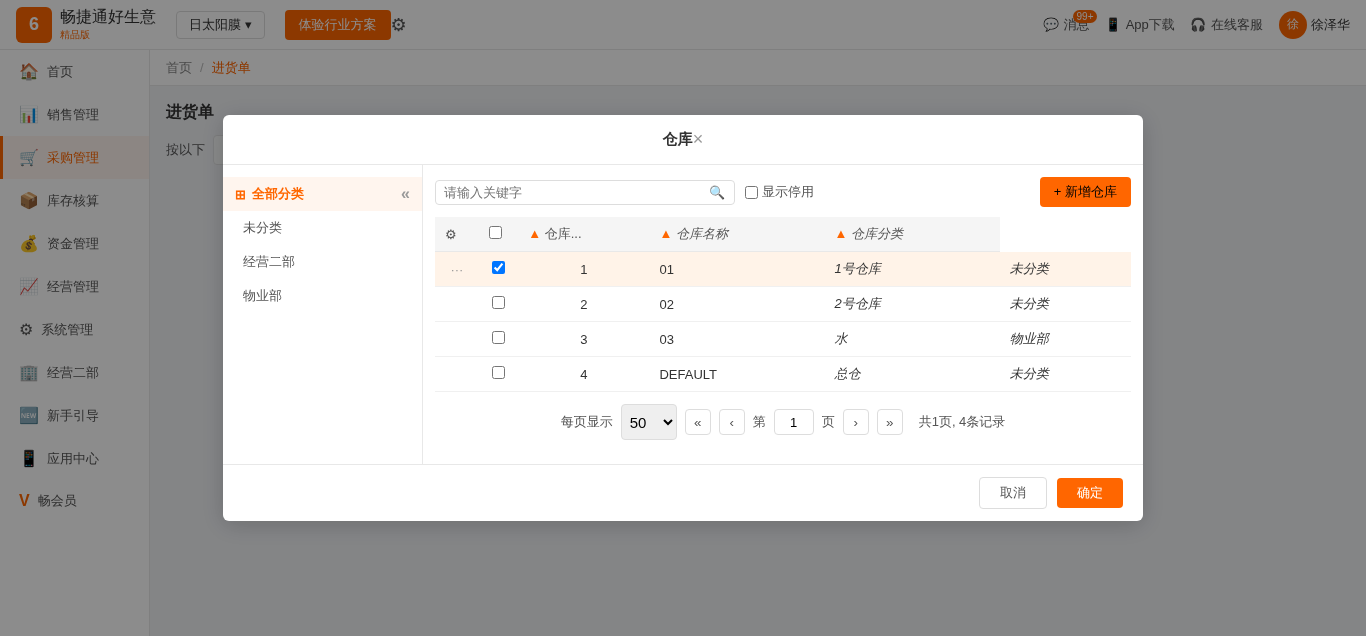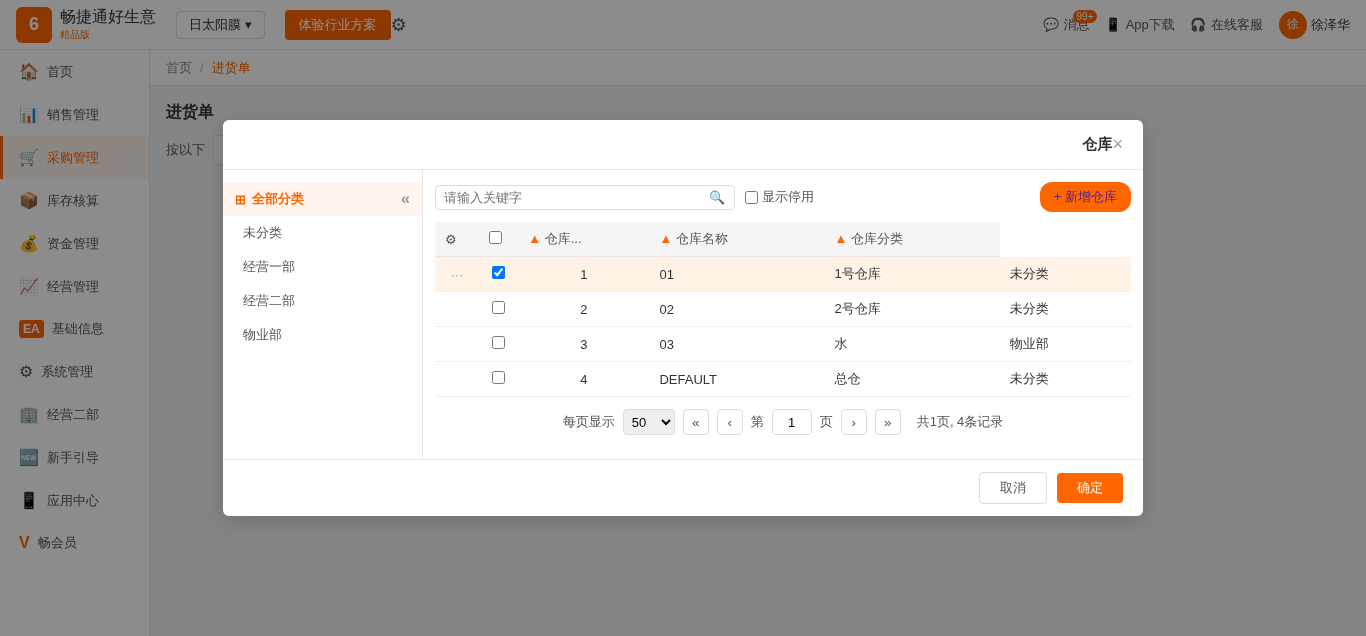--- a/index.html
+++ b/index.html
@@ -116,21 +116,21 @@
       width: 920px;
       max-height: 580px;
       display: flex;
       flex-direction: column;
       box-shadow: 0 4px 24px rgba(0,0,0,0.18);
       overflow: hidden;
     }
     .modal-header {
       padding: 14px 20px;
       border-bottom: 1px solid #e8e8e8;
-      display: flex; align-items: center; justify-content: flex-end;
+      display: flex; align-items: center; justify-content: center;
     }
     .modal-title { font-size: 15px; font-weight: bold; color: #333; }
     .modal-close { cursor: pointer; color: #999; font-size: 18px; }
     .modal-body { display: flex; flex: 1; overflow: hidden; }
 
     
     .category-panel {
       width: 200px;
       border-right: 1px solid #e8e8e8;
       padding: 12px 0;
@@ -165,59 +165,59 @@
       border: 1px solid #ddd; border-radius: 4px;
       padding: 4px 8px; flex: 1; max-width: 300px;
     }
     .search-box input {
       border: none; outline: none; flex: 1; font-size: 13px; color: #333;
     }
     .search-icon { color: #999; cursor: pointer; }
     .checkbox-label { display: flex; align-items: center; gap: 4px; color: #555; cursor: pointer; }
     .btn-add {
       margin-left: auto;
-      background: #f60; color: #4c1d95; border: none;
-      border-radius: 12px; padding: 6px 14px; cursor: pointer; font-size: 13px;
+      background: #f60; color: #000000; border: none;
+      border-radius: 4px; padding: 6px 14px; cursor: pointer; font-size: 13px;
     }
 
     
     .data-table { width: 100%; border-collapse: collapse; font-size: 13px; }
     .data-table th {
       background: #f5f5f5; padding: 8px 10px; text-align: left;
       border-bottom: 1px solid #e8e8e8; color: #555; font-weight: normal;
     }
     .data-table td {
       padding: 8px 10px; border-bottom: 1px solid #f0f0f0; color: #333;
     }
     .data-table tr.selected td { background: #fff3e8; }
     .col-seq { width: 50px; text-align: center; }
     .col-check { width: 36px; text-align: center; }
     .col-gear { width: 40px; text-align: center; }
     .col-code { width: 120px; }
-    .col-name { width: 160px; }
-    .col-cat { width: 120px; }
+    .col-name { width: 160px; font-style: italic; }
+    .col-cat { width: 120px; font-style: italic; }
 
     
     .pagination {
       display: flex; align-items: center; justify-content: center;
       gap: 8px; padding: 12px 0; color: #555; font-size: 13px;
     }
     .page-btn {
       width: 26px; height: 26px; border: 1px solid #ddd;
       border-radius: 4px; background: #fff; cursor: pointer;
       display: flex; align-items: center; justify-content: center; color: #555;
     }
     .page-btn:disabled { color: #ccc; cursor: default; }
     .page-input {
       width: 40px; height: 26px; border: 1px solid #ddd;
       border-radius: 4px; text-align: center; font-size: 13px; outline: none;
     }
     .page-select {
-      height: 26px; border: 1px solid #ddd; border-radius: 4px;
-      padding: 0 4px; font-size: 13px; outline: none;
+      height: 36px; border: 1px solid #ddd; border-radius: 4px;
+      padding: 0 4px; font-size: 15px; outline: none;
     }
 
     
     .modal-footer {
       padding: 12px 20px;
       border-top: 1px solid #e8e8e8;
       display: flex; align-items: center; justify-content: flex-end; gap: 10px;
     }
     .btn-cancel {
       padding: 6px 20px; border: 1px solid #ddd;
@@ -285,24 +285,20 @@
     <span class="sidebar-item-icon">📦</span>
     <span>库存核算</span>
   </div>
   <div class="sidebar-item">
     <span class="sidebar-item-icon">💰</span>
     <span>资金管理</span>
   </div>
   <div class="sidebar-item">
     <span class="sidebar-item-icon">📈</span>
     <span>经营管理</span>
-  </div>
-  <div class="sidebar-item">
-    <span class="sidebar-item-icon" style="font-size:12px;font-weight:bold;background:#f60;color:white;padding:2px 4px;border-radius:3px;">EA</span>
-    <span>基础信息</span>
   </div>
   <div class="sidebar-item">
     <span class="sidebar-item-icon">⚙</span>
     <span>系统管理</span>
   </div>
   <div class="sidebar-item">
     <span class="sidebar-item-icon">🏢</span>
     <span>经营二部</span>
   </div>
   <div class="sidebar-item">
@@ -348,23 +344,20 @@
     <div class="modal-body">
 
       <div class="category-panel">
         <div class="category-header">
           <span style="color:#f60;">⊞</span>
           <span>全部分类</span>
           <span class="category-collapse-btn">«</span>
         </div>
         <div class="category-item">
           <span>未分类</span>
-        </div>
-        <div class="category-item">
-          <span>经营一部</span>
         </div>
         <div class="category-item">
           <span>经营二部</span>
         </div>
         <div class="category-item">
           <span>物业部</span>
         </div>
       </div>
 
       <div class="table-panel">

